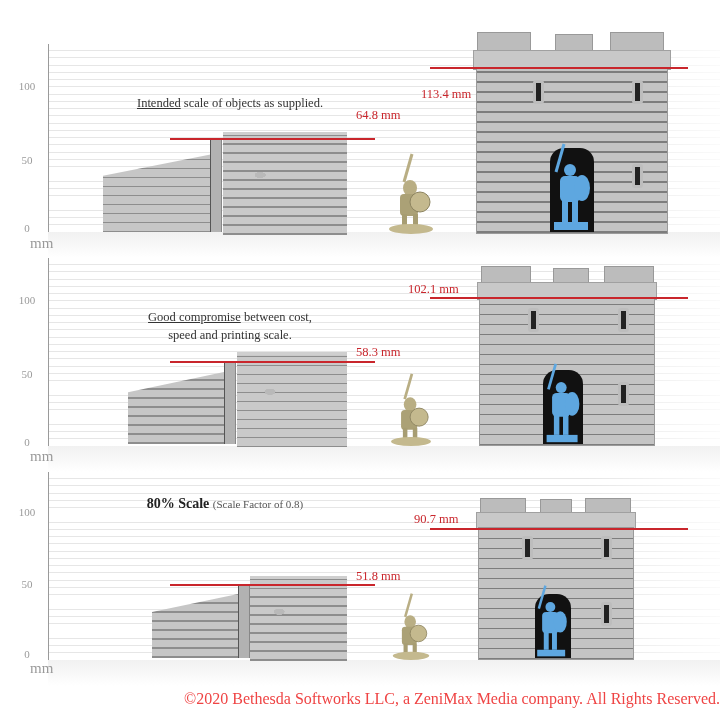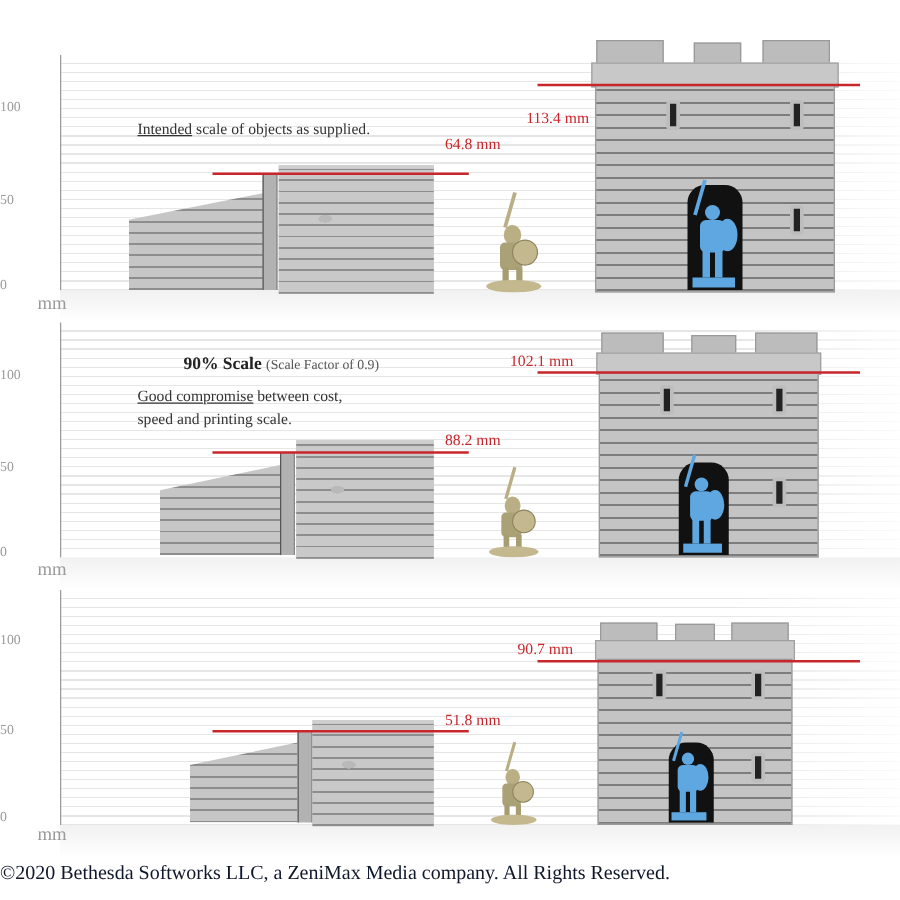--- a/index.html
+++ b/index.html
@@ -3,47 +3,47 @@
 <meta charset="utf-8">
 <style>
   html,body{margin:0;padding:0;}
   body{width:720px;height:720px;background:#ffffff;position:relative;overflow:hidden;font-family:"Liberation Serif","DejaVu Serif",serif;}
   .panel{position:absolute;left:0;width:720px;height:214px;}
   .grid{position:absolute;left:48px;right:0;top:0;bottom:26px;
     background-image:repeating-linear-gradient(to bottom, transparent 0, transparent 6.25px, #e6e6e6 6.25px, #e6e6e6 7.25px);
     -webkit-mask-image:linear-gradient(to right, rgba(0,0,0,1) 0%, rgba(0,0,0,1) 80%, rgba(0,0,0,0.2) 100%);}
   .axis{position:absolute;left:48px;top:0;bottom:26px;width:1px;background:#9a9a9a;}
   .ground{position:absolute;left:48px;right:0;height:26px;bottom:0;background:linear-gradient(to bottom,#f1f1f1,#ffffff);}
-  .tick{position:absolute;left:0;width:54px;text-align:left;font-size:11px;color:#9a9a9a;}
+  .tick{position:absolute;left:0;width:54px;text-align:center;font-size:11px;color:#9a9a9a;}
   .unit{position:absolute;left:30px;font-size:15px;color:#9a9a9a;}
   .title{position:absolute;font-size:14px;color:#222;text-align:center;}
   .title b{font-weight:bold;}
   .title .paren{font-size:11px;color:#555;}
-  .desc{position:absolute;font-size:12.5px;color:#333;text-align:left;line-height:18px;}
+  .desc{position:absolute;font-size:12.5px;color:#333;text-align:center;line-height:18px;}
   .desc u{text-decoration:underline;}
   .wall{position:absolute;
     background:
       radial-gradient(ellipse 9px 5px at 30% 40%, #b9b9b9 60%, transparent 62%),
       repeating-linear-gradient(0deg,#8d8d8d 0 1.5px,#c9c9c9 1.5px 9px),
       #c2c2c2;
     border-top:3px solid #cfcfcf;}
   .wall-slope{position:absolute;background:repeating-linear-gradient(0deg,#8d8d8d 0 1.5px,#c6c6c6 1.5px 9px);}
   .wall-pillar{position:absolute;width:10px;background:#b2b2b2;border-left:1px solid #555;border-right:1px solid #888;}
   .tower{position:absolute;background:
       repeating-linear-gradient(0deg,#7d7d7d 0 1.5px,#c4c4c4 1.5px 10px),#bdbdbd;
     border:1px solid #9a9a9a;}
   .tower-cap{position:absolute;background:#c8c8c8;border:1px solid #a0a0a0;}
   .merlon{position:absolute;background:#bcbcbc;border:1px solid #999;}
   .slit{position:absolute;width:5px;height:18px;background:#222;border:3px solid #bdbdbd;border-radius:3px;}
   .door{position:absolute;background:#111;border-radius:14px 14px 0 0;}
   .figure-blue{position:absolute;}
   .figure-gold{position:absolute;}
   .measure-line{position:absolute;height:1.5px;background:#c9262c;}
   .measure-label{position:absolute;font-size:12.5px;color:#c9262c;}
-  .footer{position:absolute;left:0;right:0;top:690px;text-align:left;font-size:16px;color:#0f172a;}
+  .footer{position:absolute;left:0;right:0;top:690px;text-align:right;font-size:16px;color:#ef4444;}
 </style>
 </head>
 <body>
 
 <div class="panel" style="top:44px;">
   <div class="grid"></div>
   <div class="axis"></div>
   <div class="ground"></div>
   <div class="tick" style="top:36px;">100</div>
   <div class="tick" style="top:110px;">50</div>
@@ -94,34 +94,30 @@
 
 <div class="panel" style="top:258px;">
   <div class="grid"></div>
   <div class="axis"></div>
   <div class="ground"></div>
   <div class="tick" style="top:36px;">100</div>
   <div class="tick" style="top:110px;">50</div>
   <div class="tick" style="top:178px;">0</div>
   <div class="unit" style="top:190px;">mm</div>
 
-  <div class="title" style="left:130px;top:26px;width:190px;">
-    <b>90% Scale</b>
-    <span class="paren">(Scale Factor of 0.9)</span>
-  </div>
   <div class="desc" style="left:110px;top:50px;width:240px;">
     <u>Good compromise</u><span> between cost,</span><br>
     <span>speed and printing scale.</span>
   </div>
 
   <div class="wall-slope" style="left:128px;top:114px;width:96px;height:72px;clip-path:polygon(0 28%,100% 0,100% 100%,0 100%);"></div>
   <div class="wall-pillar" style="left:224px;top:104px;height:82px;"></div>
   <div class="wall" style="left:237px;top:94px;width:110px;height:92px;"></div>
   <div class="measure-line" style="left:170px;top:103px;width:205px;"></div>
-  <div class="measure-label" style="left:356px;top:87px;">88.2 mm</div>
+  <div class="measure-label" style="left:356px;top:87px;">58.3 mm</div>
 
   <svg class="figure-gold" style="left:388px;top:114px;" width="46" height="74" viewBox="0 0 50 82">
     <line x1="18" y1="30" x2="26" y2="2" stroke="#b9ae84" stroke-width="3"></line>
     <ellipse cx="24" cy="36" rx="7" ry="8" fill="#b9ae84"></ellipse>
     <rect x="14" y="42" width="18" height="22" rx="4" fill="#aba176"></rect>
     <circle cx="34" cy="50" r="10" fill="#c4b98e" stroke="#8d8460"></circle>
     <rect x="16" y="62" width="5" height="12" fill="#a79d72"></rect>
     <rect x="27" y="62" width="5" height="12" fill="#a79d72"></rect>
     <ellipse cx="25" cy="77" rx="22" ry="5" fill="#c4b98e"></ellipse>
   </svg>
@@ -150,20 +146,24 @@
 
 <div class="panel" style="top:472px;">
   <div class="grid"></div>
   <div class="axis"></div>
   <div class="ground"></div>
   <div class="tick" style="top:34px;">100</div>
   <div class="tick" style="top:106px;">50</div>
   <div class="tick" style="top:176px;">0</div>
   <div class="unit" style="top:188px;">mm</div>
 
+  <div class="title" style="left:130px;top:24px;width:190px;">
+    <b>80% Scale</b>
+    <span class="paren">(Scale Factor of 0.8)</span>
+  </div>
 
   <div class="wall-slope" style="left:152px;top:122px;width:86px;height:64px;clip-path:polygon(0 28%,100% 0,100% 100%,0 100%);"></div>
   <div class="wall-pillar" style="left:238px;top:112px;height:74px;"></div>
   <div class="wall" style="left:250px;top:104px;width:97px;height:82px;"></div>
   <div class="measure-line" style="left:170px;top:112px;width:205px;"></div>
   <div class="measure-label" style="left:356px;top:97px;">51.8 mm</div>
 
   <svg class="figure-gold" style="left:390px;top:120px;" width="42" height="68" viewBox="0 0 50 82">
     <line x1="18" y1="30" x2="26" y2="2" stroke="#b9ae84" stroke-width="3"></line>
     <ellipse cx="24" cy="36" rx="7" ry="8" fill="#b9ae84"></ellipse>

